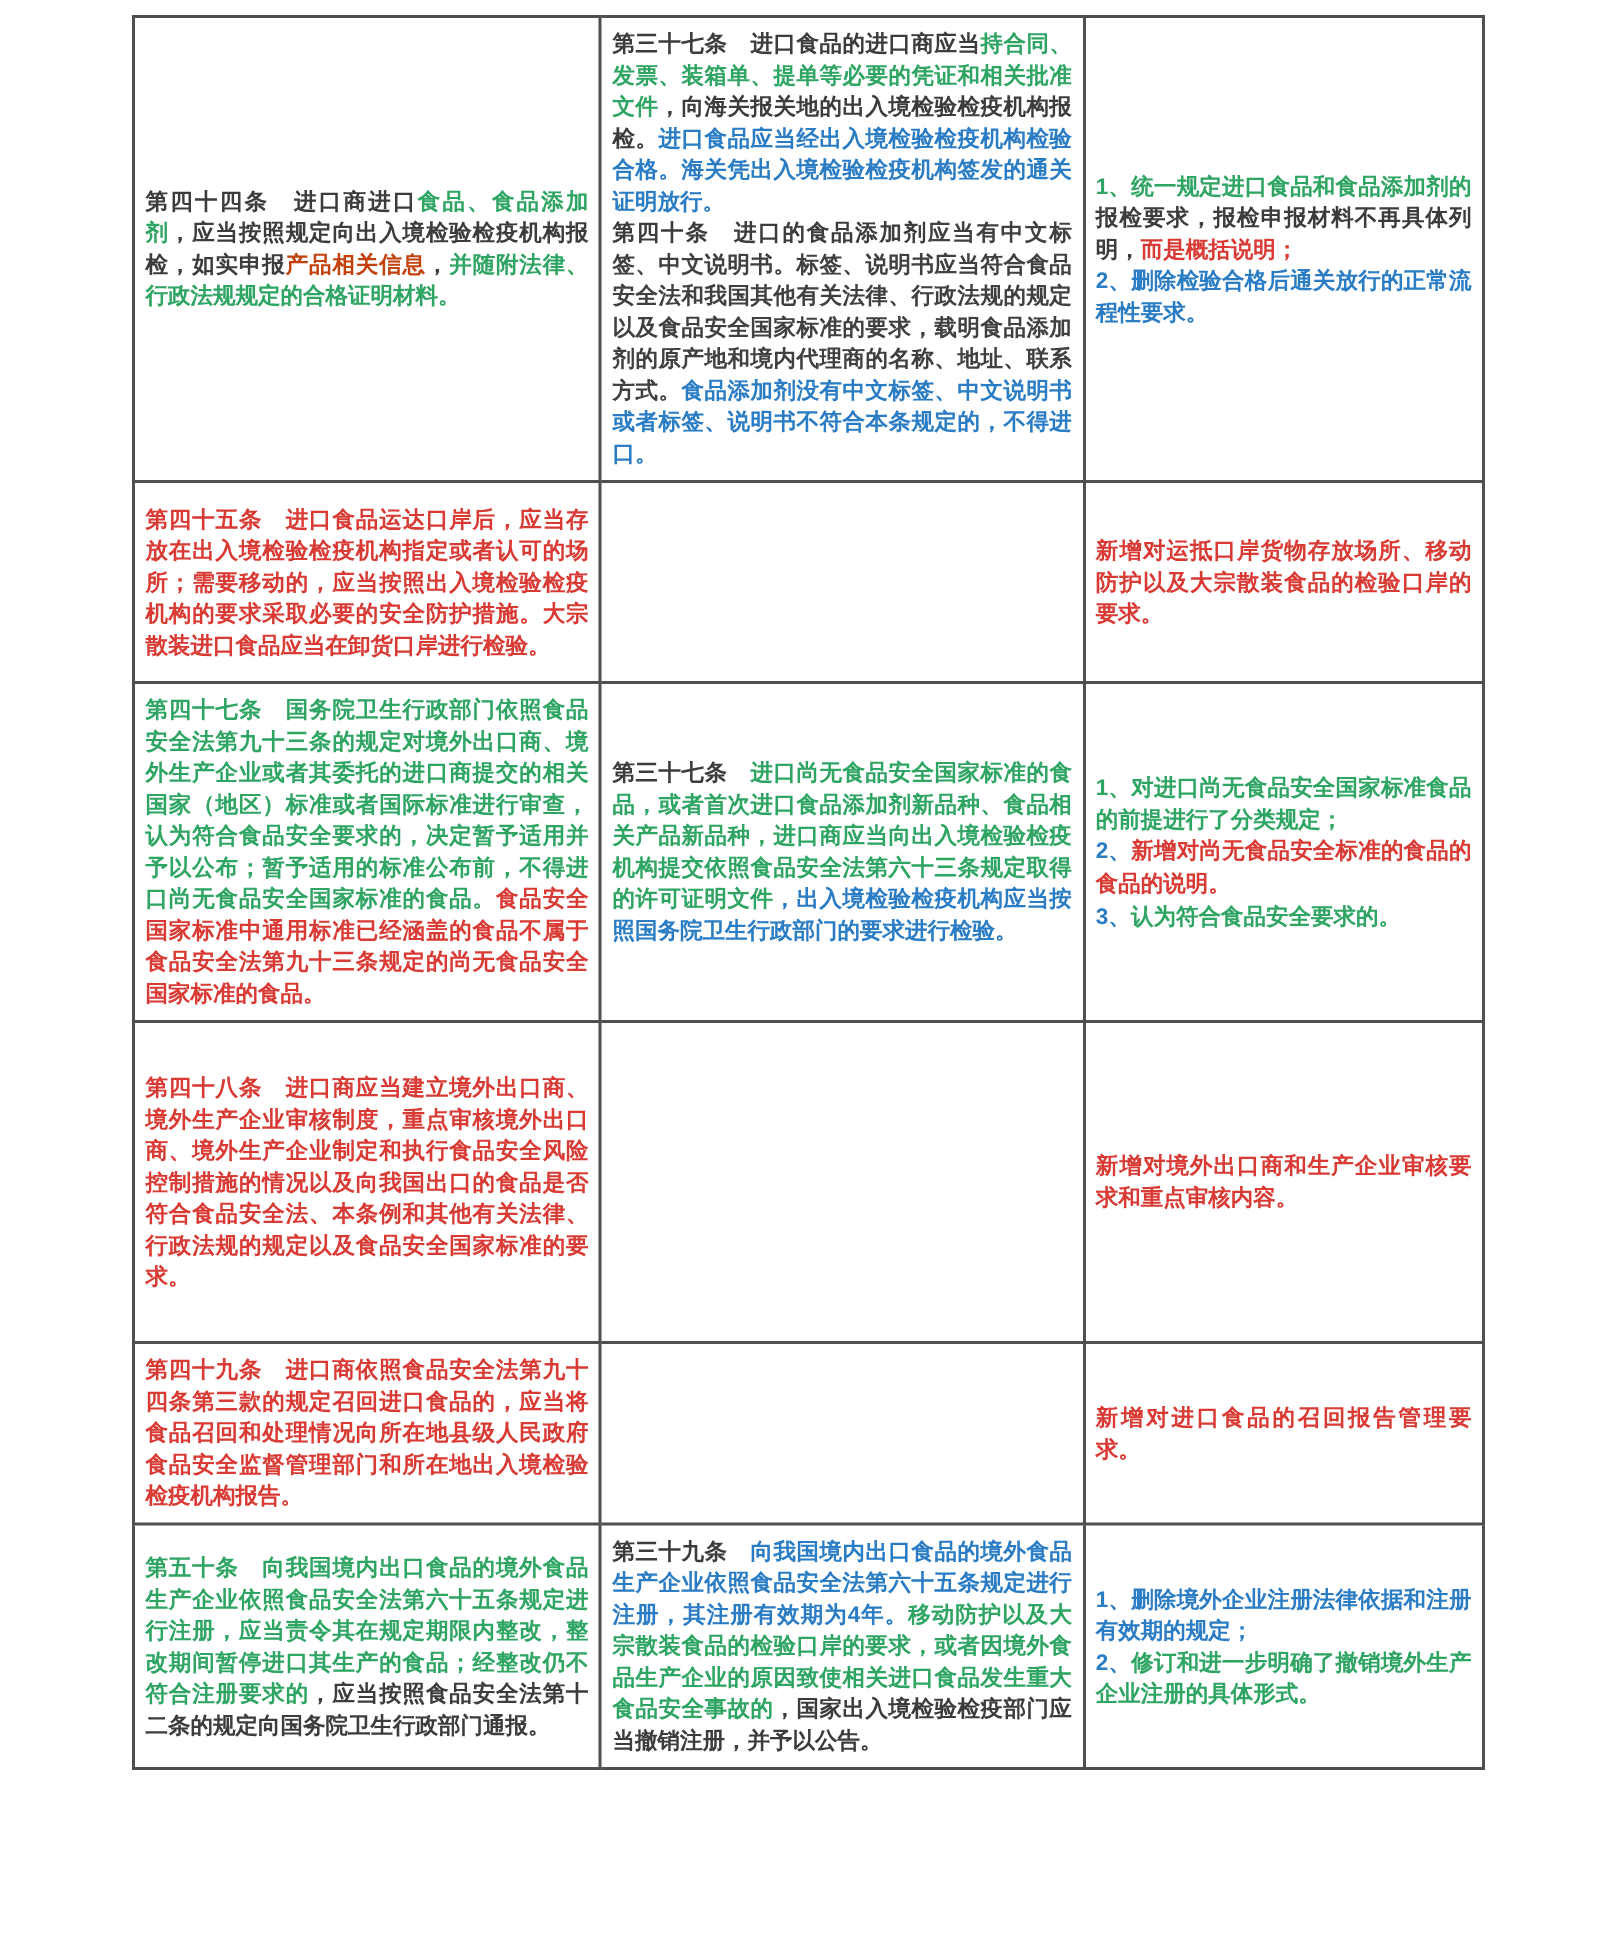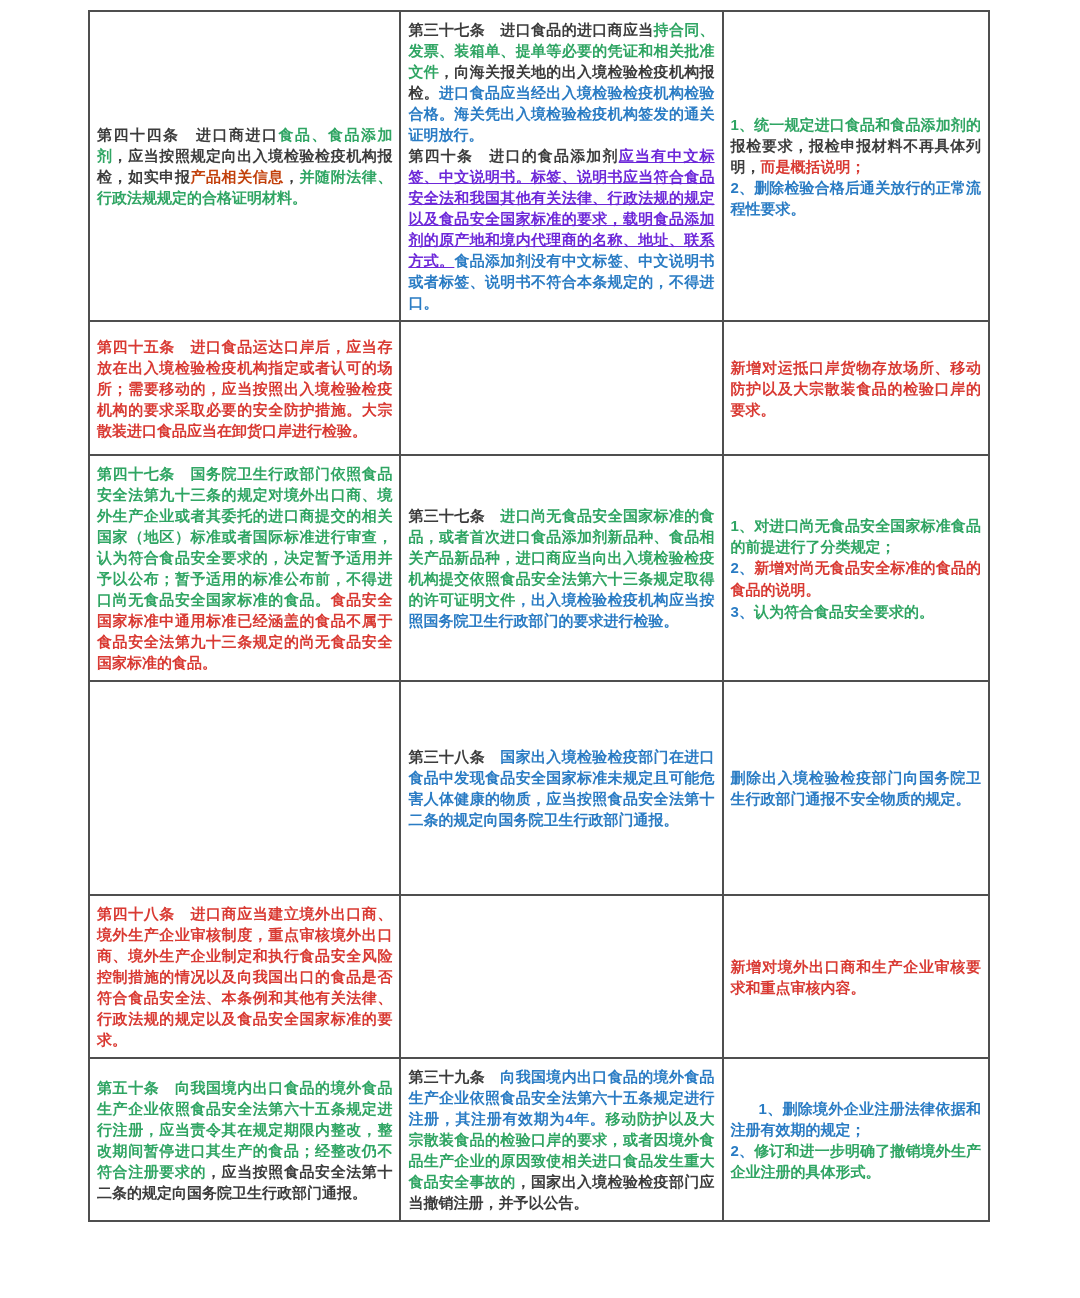--- a/index.html
+++ b/index.html
@@ -59,21 +59,21 @@
 <div class="page">
   <div class="table-wrap">
     <table class="cmp">
       <tbody>
           <tr>
             <td class="col0">
               <div class="para"><span style="color: rgb(60, 60, 60);">第四十四条　进口商进口</span><span style="color: rgb(47, 165, 99);">食品、食品添加剂</span><span style="color: rgb(60, 60, 60);">，应当按照规定向出入境检验检疫机构报检，如实申报</span><span style="color: #c2410c;">产品相关信息</span><span style="color: rgb(60, 60, 60);">，</span><span style="color: rgb(47, 165, 99);">并随附法律、行政法规规定的合格证明材料。</span></div>
             </td>
             <td class="col1">
               <div class="para"><span style="color: rgb(60, 60, 60);">第三十七条　进口食品的进口商应当</span><span style="color: rgb(47, 165, 99);">持合同、发票、装箱单、提单等必要的凭证和相关批准文件</span><span style="color: rgb(60, 60, 60);">，向海关报关地的出入境检验检疫机构报检。</span><span style="color: rgb(42, 124, 196);">进口食品应当经出入境检验检疫机构检验合格。海关凭出入境检验检疫机构签发的通关证明放行。</span></div>
-              <div class="para"><span style="color: rgb(60, 60, 60);">第四十条　进口的食品添加剂</span><span style="color: #6d28d9; text-decoration: underline;">应当有中文标签、中文说明书。标签、说明书应当符合食品安全法和我国其他有关法律、行政法规的规定以及食品安全国家标准的要求，载明食品添加剂的原产地和境内代理商的名称、地址、联系方式。</span><span style="color: rgb(42, 124, 196);">食品添加剂没有中文标签、中文说明书或者标签、说明书不符合本条规定的，不得进口。</span></div>
+              <div class="para"><span style="color: rgb(60, 60, 60);">第四十条　进口的食品添加剂</span><span style="color: #404040;">应当有中文标签、中文说明书。标签、说明书应当符合食品安全法和我国其他有关法律、行政法规的规定以及食品安全国家标准的要求，载明食品添加剂的原产地和境内代理商的名称、地址、联系方式。</span><span style="color: rgb(42, 124, 196);">食品添加剂没有中文标签、中文说明书或者标签、说明书不符合本条规定的，不得进口。</span></div>
             </td>
             <td class="col2">
               <div class="para"><span style="color: rgb(47, 165, 99);">1、统一规定进口食品和食品添加剂的</span><span style="color: rgb(60, 60, 60);">报检要求，报检申报材料不再具体列明，</span><span style="color: rgb(217, 58, 51);">而是概括说明；</span></div>
               <div class="para"><span style="color: rgb(42, 124, 196);">2、删除检验合格后通关放行的正常流程性要求。</span></div>
             </td>
           </tr>
           <tr>
             <td class="col0">
               <div class="para"><span style="color: rgb(217, 58, 51);">第四十五条　进口食品运达口岸后，应当存放在出入境检验检疫机构指定或者认可的场所；需要移动的，应当按照出入境检验检疫机构的要求采取必要的安全防护措施。大宗散装进口食品应当在卸货口岸进行检验。</span></div>
             </td>
@@ -89,45 +89,45 @@
             <td class="col1">
               <div class="para"><span style="color: rgb(60, 60, 60);">第三十七条　</span><span style="color: rgb(47, 165, 99);">进口尚无食品安全国家标准的食品，或者首次进口食品添加剂新品种、食品相关产品新品种，进口商应当向出入境检验检疫机构提交依照食品安全法第六十三条规定取得的许可证明文件</span><span style="color: rgb(42, 124, 196);">，出入境检验检疫机构应当按照国务院卫生行政部门的要求进行检验。</span></div>
             </td>
             <td class="col2">
               <div class="para"><span style="color: rgb(47, 165, 99);">1、对进口尚无食品安全国家标准食品的前提进行了分类规定；</span></div>
               <div class="para"><span style="color: rgb(42, 124, 196);">2、</span><span style="color: rgb(217, 58, 51); font-family: Liberation Serif, serif;">新增对尚无食品安全标准的食品的食品的说明。</span></div>
               <div class="para"><span style="color: rgb(42, 124, 196);">3、</span><span style="color: rgb(47, 165, 99);">认为符合食品安全要求的。</span></div>
             </td>
           </tr>
           <tr>
-            <td class="col0"></td>
-            <td class="col1">
-              <div class="para"><span style="color: rgb(60, 60, 60);">第三十八条　</span><span style="color: rgb(42, 124, 196);">国家出入境检验检疫部门在进口食品中发现食品安全国家标准未规定且可能危害人体健康的物质，应当按照食品安全法第十二条的规定向国务院卫生行政部门通报。</span></div>
-            </td>
-            <td class="col2">
-              <div class="para"><span style="color: rgb(42, 124, 196);">删除出入境检验检疫部门向国务院卫生行政部门通报不安全物质的规定。</span></div>
-            </td>
-          </tr>
-          <tr>
             <td class="col0">
               <div class="para"><span style="color: rgb(217, 58, 51);">第四十八条　进口商应当建立境外出口商、境外生产企业审核制度，重点审核境外出口商、境外生产企业制定和执行食品安全风险控制措施的情况以及向我国出口的食品是否符合食品安全法、本条例和其他有关法律、行政法规的规定以及食品安全国家标准的要求。</span></div>
             </td>
             <td class="col1"></td>
             <td class="col2">
               <div class="para"><span style="color: rgb(217, 58, 51);">新增对境外出口商和生产企业审核要求和重点审核内容。</span></div>
             </td>
           </tr>
           <tr>
             <td class="col0">
+              <div class="para"><span style="color: rgb(217, 58, 51);">第四十九条　进口商依照食品安全法第九十四条第三款的规定召回进口食品的，应当将食品召回和处理情况向所在地县级人民政府食品安全监督管理部门和所在地出入境检验检疫机构报告。</span></div>
+            </td>
+            <td class="col1"></td>
+            <td class="col2">
+              <div class="para"><span style="color: rgb(217, 58, 51);">新增对进口食品的召回报告管理要求。</span></div>
+            </td>
+          </tr>
+          <tr>
+            <td class="col0">
               <div class="para"><span style="color: rgb(47, 165, 99);">第五十条　向我国境内出口食品的境外食品生产企业依照食品安全法第六十五条规定进行注册，应当责令其在规定期限内整改，整改期间暂停进口其生产的食品；经整改仍不符合注册要求的</span><span style="color: rgb(60, 60, 60);">，应当按照食品安全法第十二条的规定向国务院卫生行政部门通报。</span></div>
             </td>
             <td class="col1">
               <div class="para"><span style="color: rgb(60, 60, 60);">第三十九条　</span><span style="color: rgb(42, 124, 196);">向我国境内出口食品的境外食品生产企业依照食品安全法第六十五条规定进行注册，其注册有效期为4年。</span><span style="color: rgb(47, 165, 99);">移动防护以及大宗散装食品的检验口岸的要求，或者因境外食品生产企业的原因致使相关进口食品发生重大食品安全事故的</span><span style="color: rgb(60, 60, 60);">，国家出入境检验检疫部门应当撤销注册，并予以公告。</span></div>
             </td>
             <td class="col2 vtop">
-              <div class="para"><span style="color: rgb(42, 124, 196); margin-left: 28px;">1、删除境外企业注册法律依据和注册有效期的规定；</span></div>
+              <div class="para"><span style="color: rgb(42, 124, 196);">1、删除境外企业注册法律依据和注册有效期的规定；</span></div>
               <div class="para"><span style="color: rgb(42, 124, 196);">2、</span><span style="color: rgb(47, 165, 99);">修订和进一步明确了撤销境外生产企业注册的具体形式。</span></div>
             </td>
           </tr>
         </tbody>
     </table>
   </div>
 </div>
 
 </body></html>

